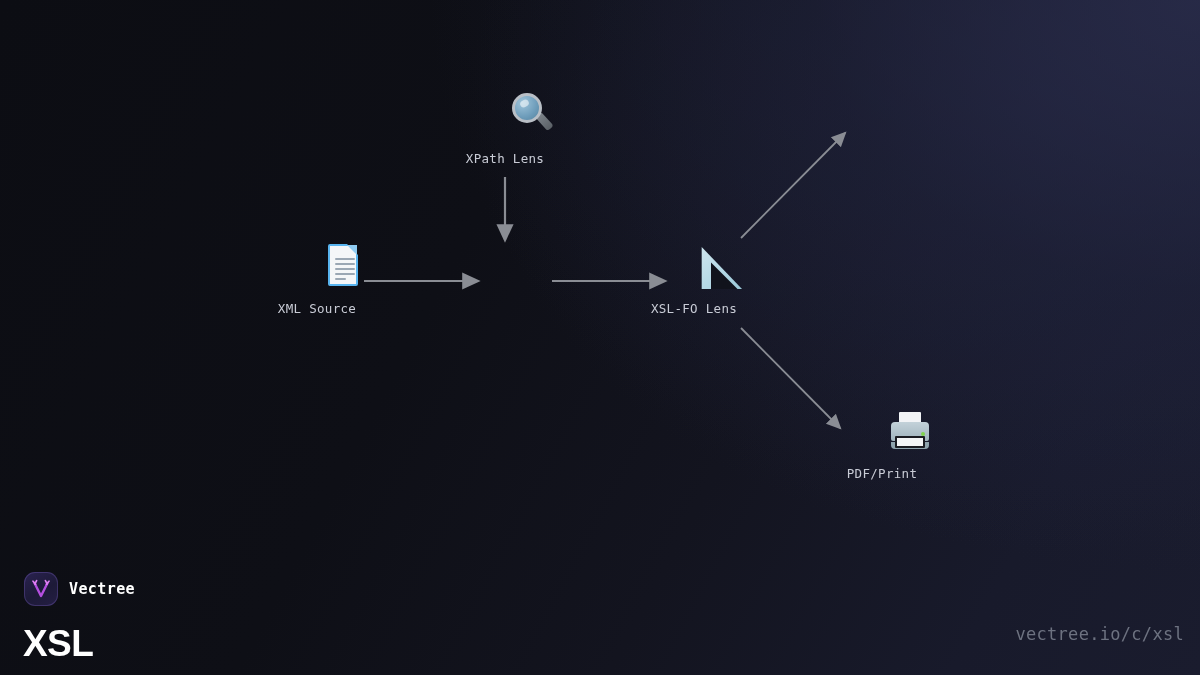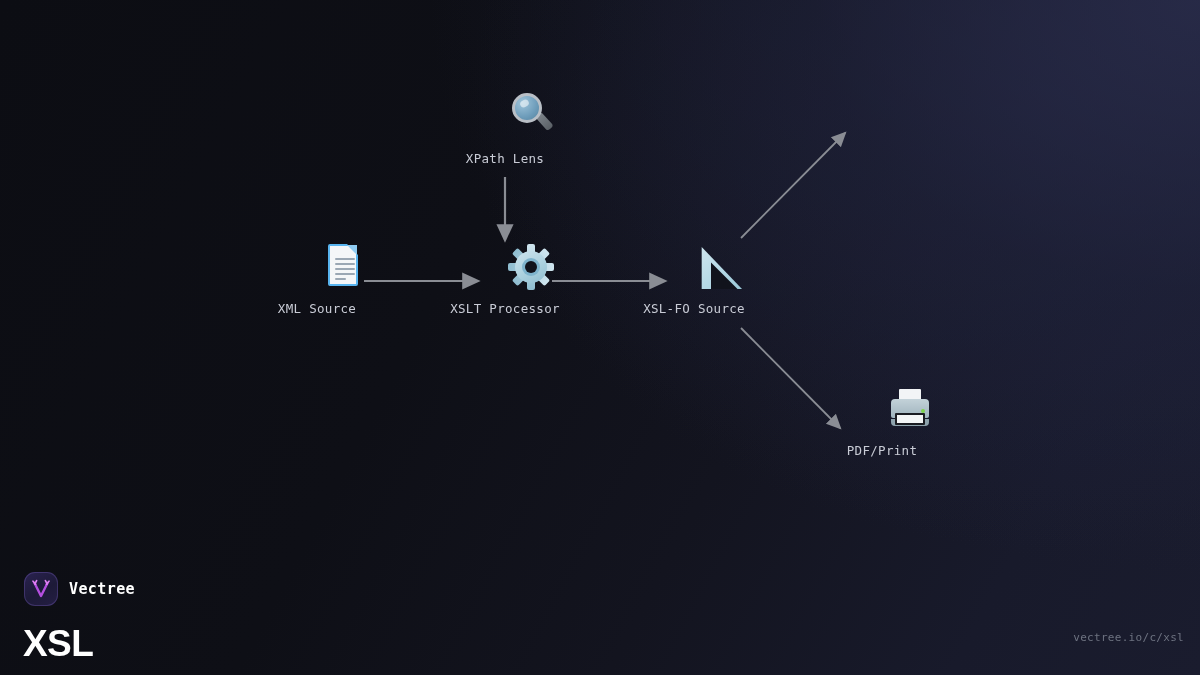--- a/index.html
+++ b/index.html
@@ -314,21 +314,21 @@
     font-weight: bold;
     color: #ffffff;
     letter-spacing: -0.6px;
     line-height: 40px;
   }
   .footer-url {
     position: absolute;
     right: 24px;
     bottom: 31px;
     font-family: "DejaVu Sans Mono", "Liberation Mono", monospace;
-    font-size: 11px;
+    font-size: 17px;
     color: #6d7280;
     letter-spacing: 0.3px;
   }
 </style>
 </head>
 <body>
 
 <div id="stage">
 
   <div id="diagram">
@@ -379,45 +379,30 @@
                 <i></i>
                 <i></i>
                 <i></i>
               </span>
             </span>
         </span>
       </span>
       <span class="nlabel">XML Source</span>
     </div>
 
-    <div class="node" style="left:505px; top:241px;">
-      <span class="glyph">
-        <span class="icon">
-          <span class="ico-gear">
-            <span class="gear-tooth" style="transform:rotate(0deg)"></span>
-            <span class="gear-tooth" style="transform:rotate(45deg)"></span>
-            <span class="gear-tooth" style="transform:rotate(90deg)"></span>
-            <span class="gear-tooth" style="transform:rotate(135deg)"></span>
-            <span class="gear-body"></span>
-            <span class="gear-hole"></span>
-          </span>
-        </span>
-      </span>
-      <span class="nlabel">XSLT Processor</span>
-    </div>
 
     <div class="node" style="left:694px; top:241px;">
       <span class="glyph">
         <span class="icon"><span class="ico-ruler"></span></span>
       </span>
-      <span class="nlabel">XSL-FO Source</span>
+      <span class="nlabel">XSL-FO Lens</span>
     </div>
 
 
-    <div class="node" style="left:882px; top:383px;">
+    <div class="node" style="left:882px; top:406px;">
       <span class="glyph">
         <span class="icon">
           <span class="ico-print">
             <span class="pr-paper-top"></span>
             <span class="pr-body"></span>
             <span class="pr-foot"></span>
             <span class="pr-tray"></span>
           </span>
         </span>
       </span>

